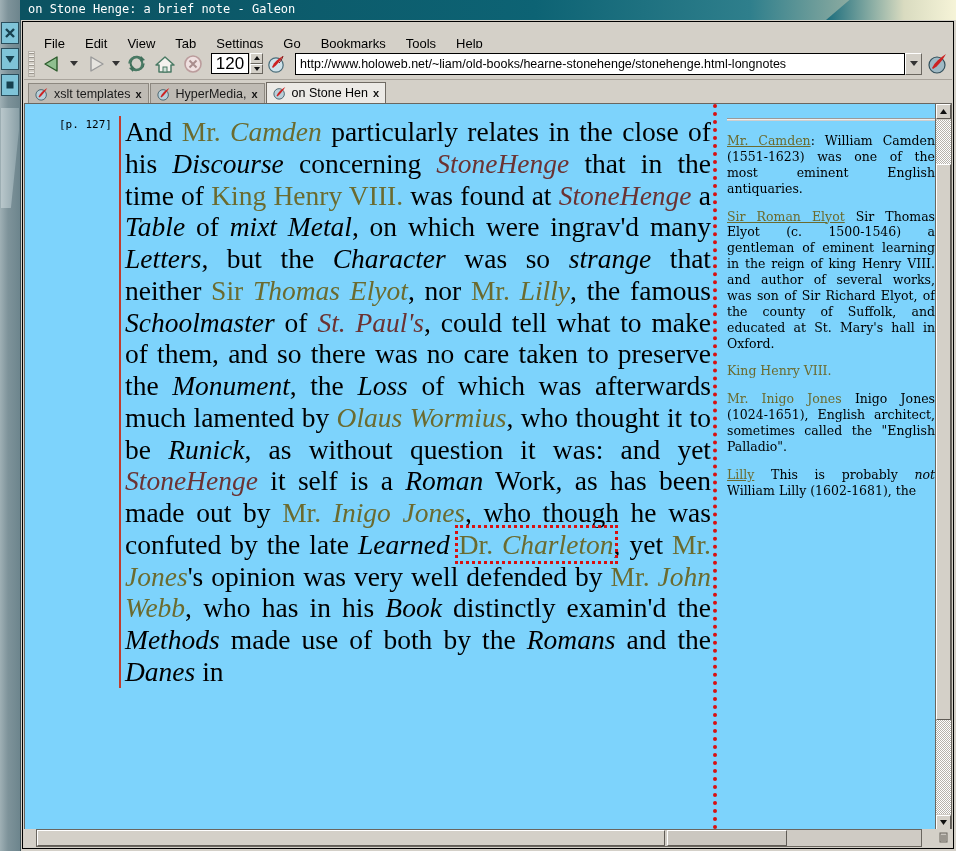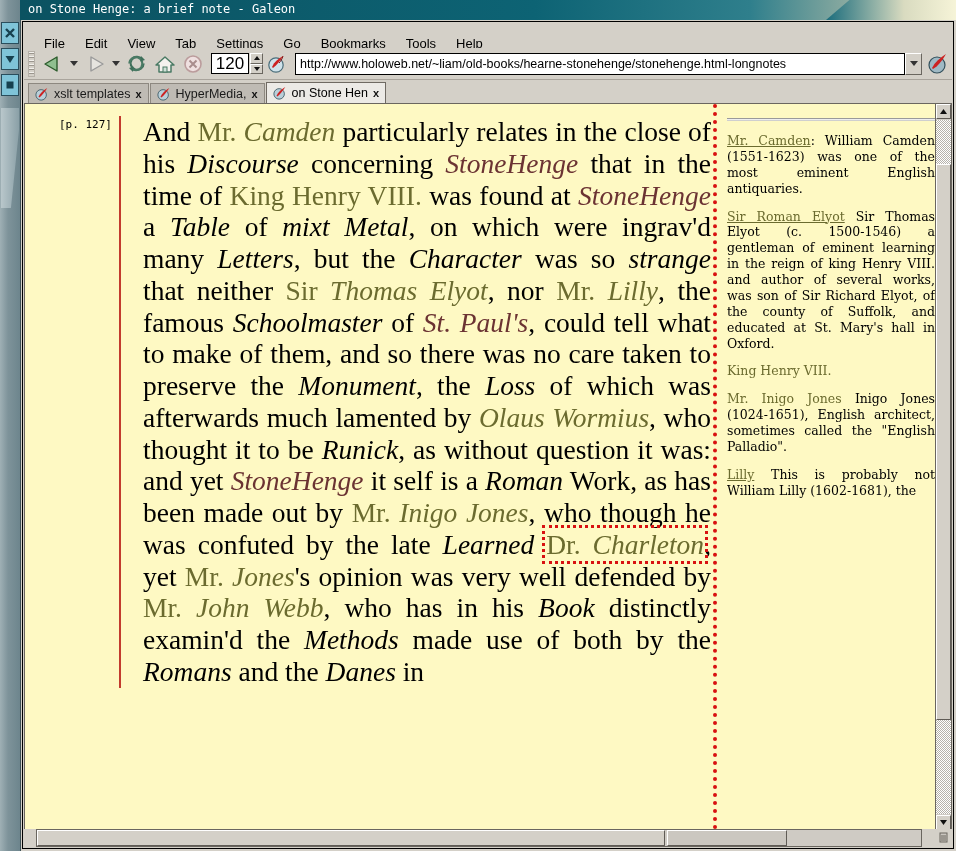--- a/index.html
+++ b/index.html
@@ -118,27 +118,27 @@
   }
   .tab.active{background:#eceae6;border-color:#6f6a63;color:#000;height:21px;}
   .tab .closex{font-weight:bold;font-size:11px;color:#111;}
   
   #content{
     position:absolute;left:1px;top:81px;width:928px;height:728px;
     background:#fff;border:1px solid #6a665f;box-sizing:border-box;overflow:hidden;
   }
   #page{
     position:absolute;left:0;top:0;width:910px;height:726px;
-    background:#fef9c3;overflow:hidden;
+    background:#7dd3fc;overflow:hidden;
   }
   
   #maincol{
     position:absolute;left:94px;top:12px;width:592px;
     border-left:2px solid #c23b2e;
-    padding-left:22px;box-sizing:border-box;
+    padding-left:4px;box-sizing:border-box;
   }
   #pagemark{
     position:absolute;left:34px;top:14px;
     font-family:"DejaVu Sans Mono", monospace;
     font-size:11px;color:#000;white-space:nowrap;
   }
   #maintext{
     font-family:"Liberation Serif", serif;
     font-size:27.5px;line-height:1.155;
     color:#000;text-align:justify;
@@ -172,21 +172,21 @@
     color:#000;text-align:justify;
     margin:0 0 12px 0;
   }
   .note .nlabel{color:#6b6b2f;}
   .note .nlabel.ul{text-decoration:underline;margin-top:28px;}
   .note.boxed{
     border:2px dotted #d81111;
     padding:3px 5px 3px 5px;
     margin-left:-6px;margin-right:-4px;
   }
-  .note .ni{}
+  .note .ni{font-style:italic;}
   
   .sb-btn{background:#d4d0c8;border:1px solid #fff;border-right-color:#5f5b55;border-bottom-color:#5f5b55;
     display:flex;align-items:center;justify-content:center;box-sizing:border-box;}
   #vsb{position:absolute;right:1px;top:81px;width:17px;height:728px;
     background:#cfcbc4;border:1px solid #6a665f;box-sizing:border-box;}
   #vsb .track{position:absolute;left:0;top:16px;width:15px;height:694px;
     background:repeating-conic-gradient(#ffffff 0% 25%, #b6b2ab 0% 50%) 0 0/2px 2px;}
   #vsb .thumb{position:absolute;left:0;width:15px;background:#d4d0c8;
     border:1px solid #fff;border-right-color:#5f5b55;border-bottom-color:#5f5b55;box-sizing:border-box;}
   #vsb .sb-btn{position:absolute;left:0;width:15px;height:15px;}

